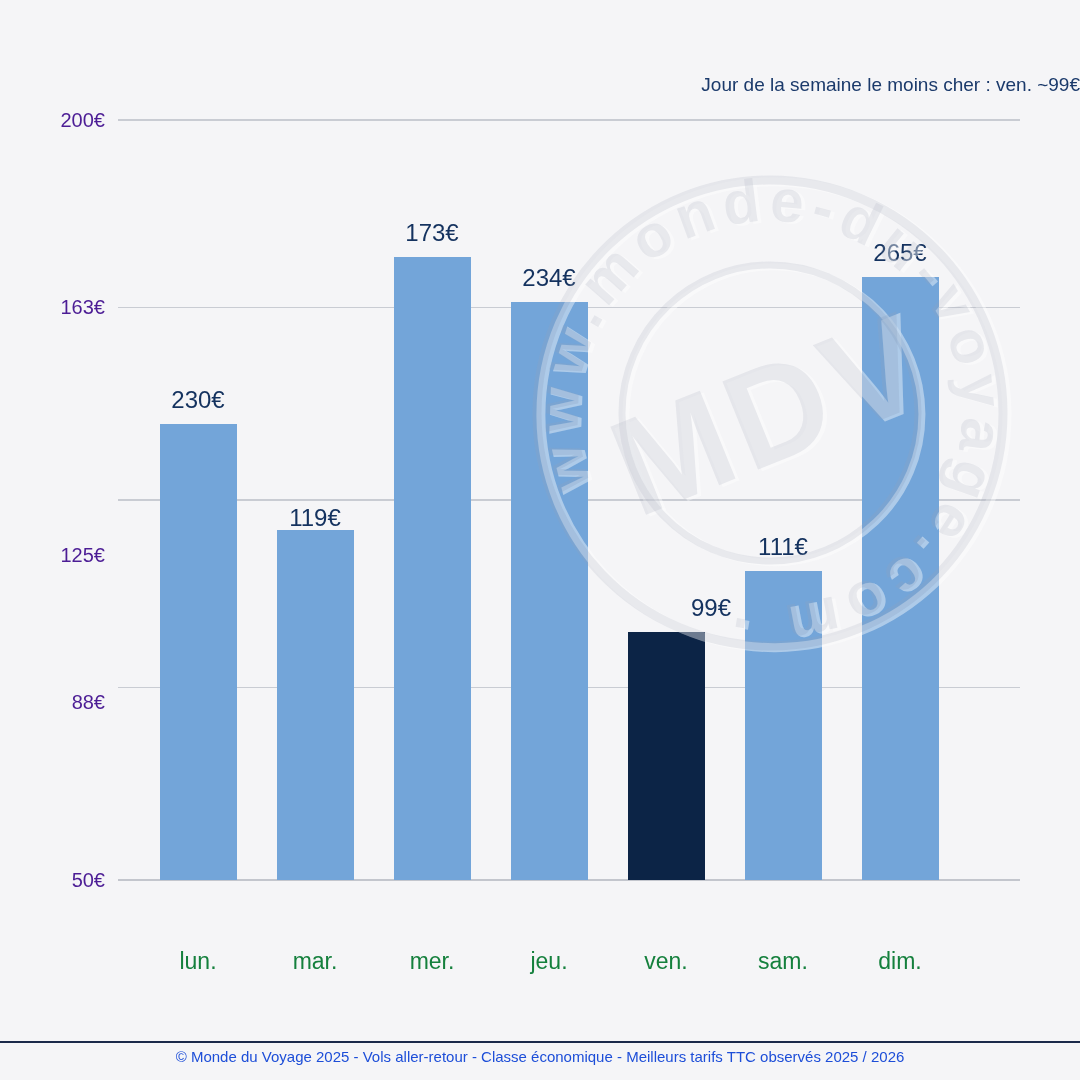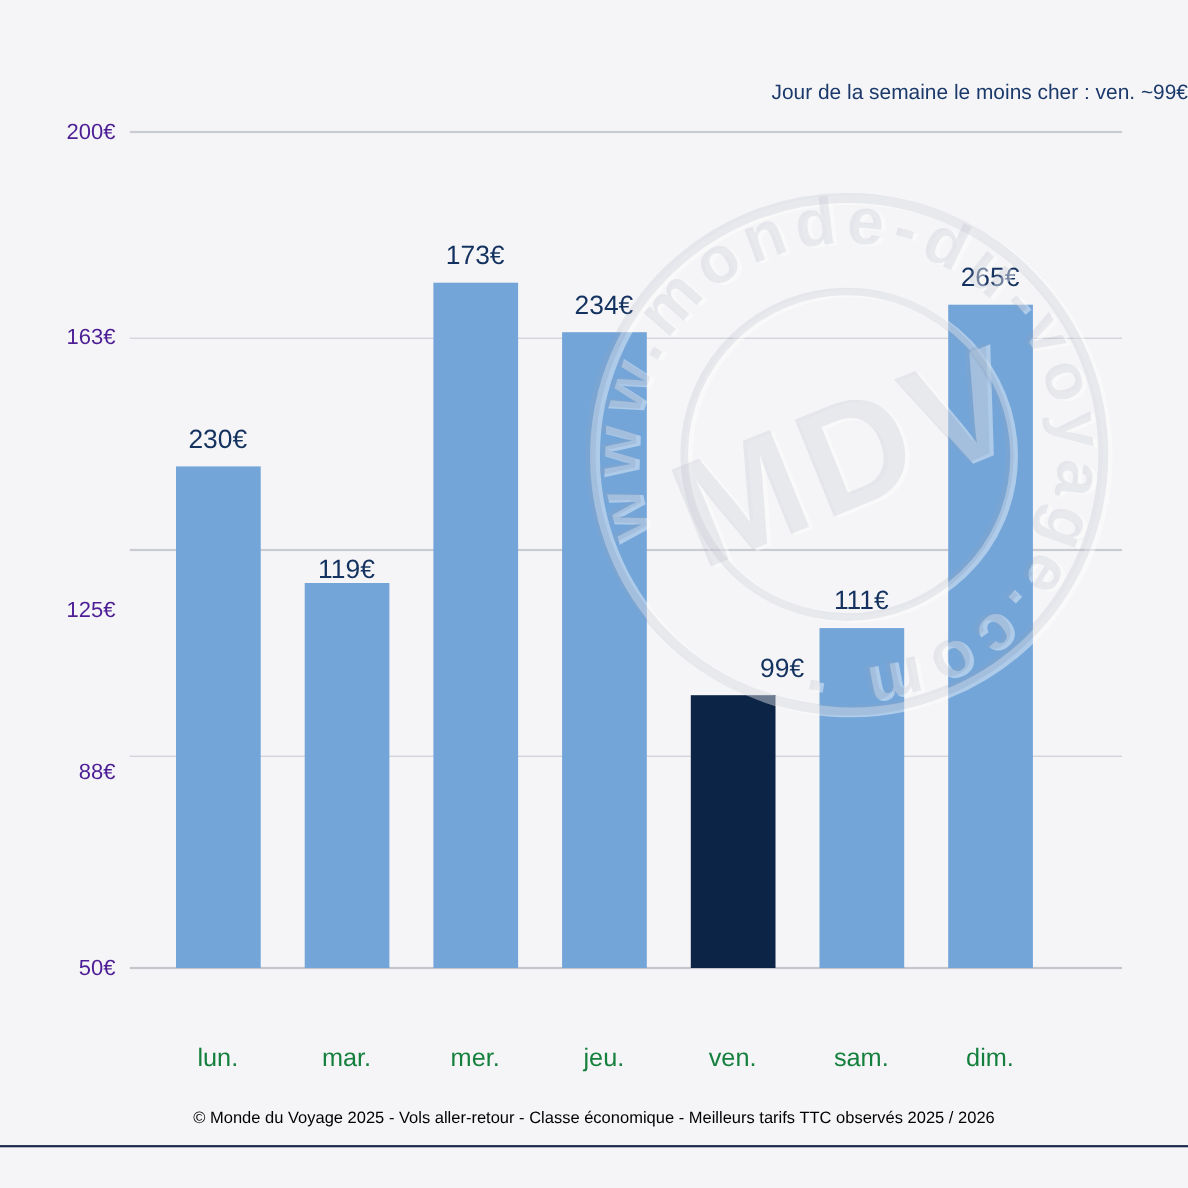--- a/index.html
+++ b/index.html
@@ -74,24 +74,24 @@
   }
   
   .footer-line {
     position: absolute;
     left: 0; top: 1041px;
     width: 1080px; height: 2px;
     background: #1b2a4a;
   }
   .footer-text {
     position: absolute;
-    left: 0; top: 1008px; width: 1080px;
+    left: 0; top: 1048px; width: 1080px;
     text-align: center;
     font-size: 15px;
-    color: #000000;
+    color: #1d4ed8;
   }
 </style>
 </head>
 <body>
 
 <div class="canvas">
 
   <div class="subtitle">Jour de la semaine le moins cher : ven. ~99€</div>
 
   <div id="plot">

